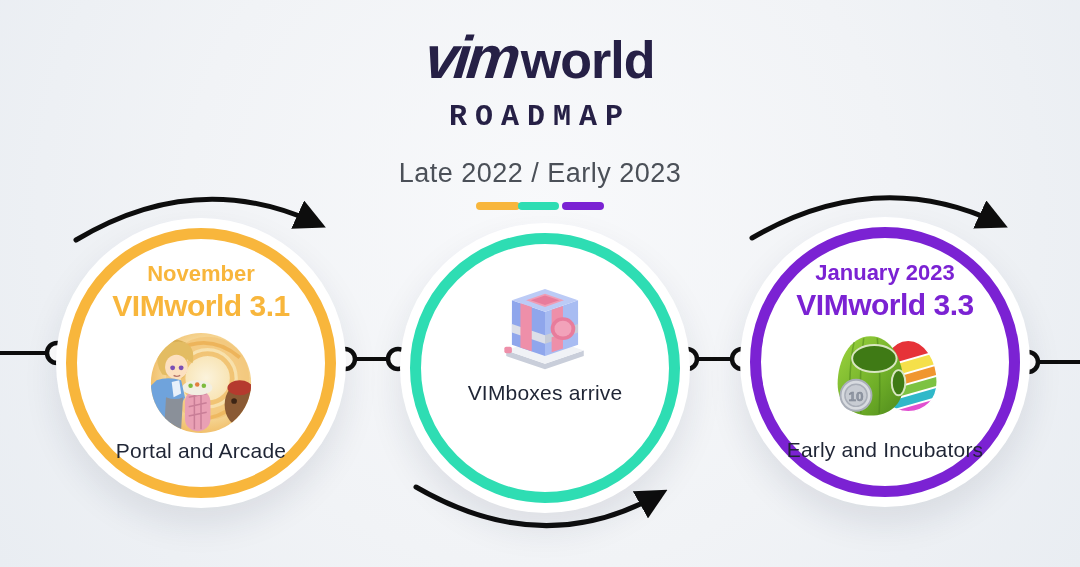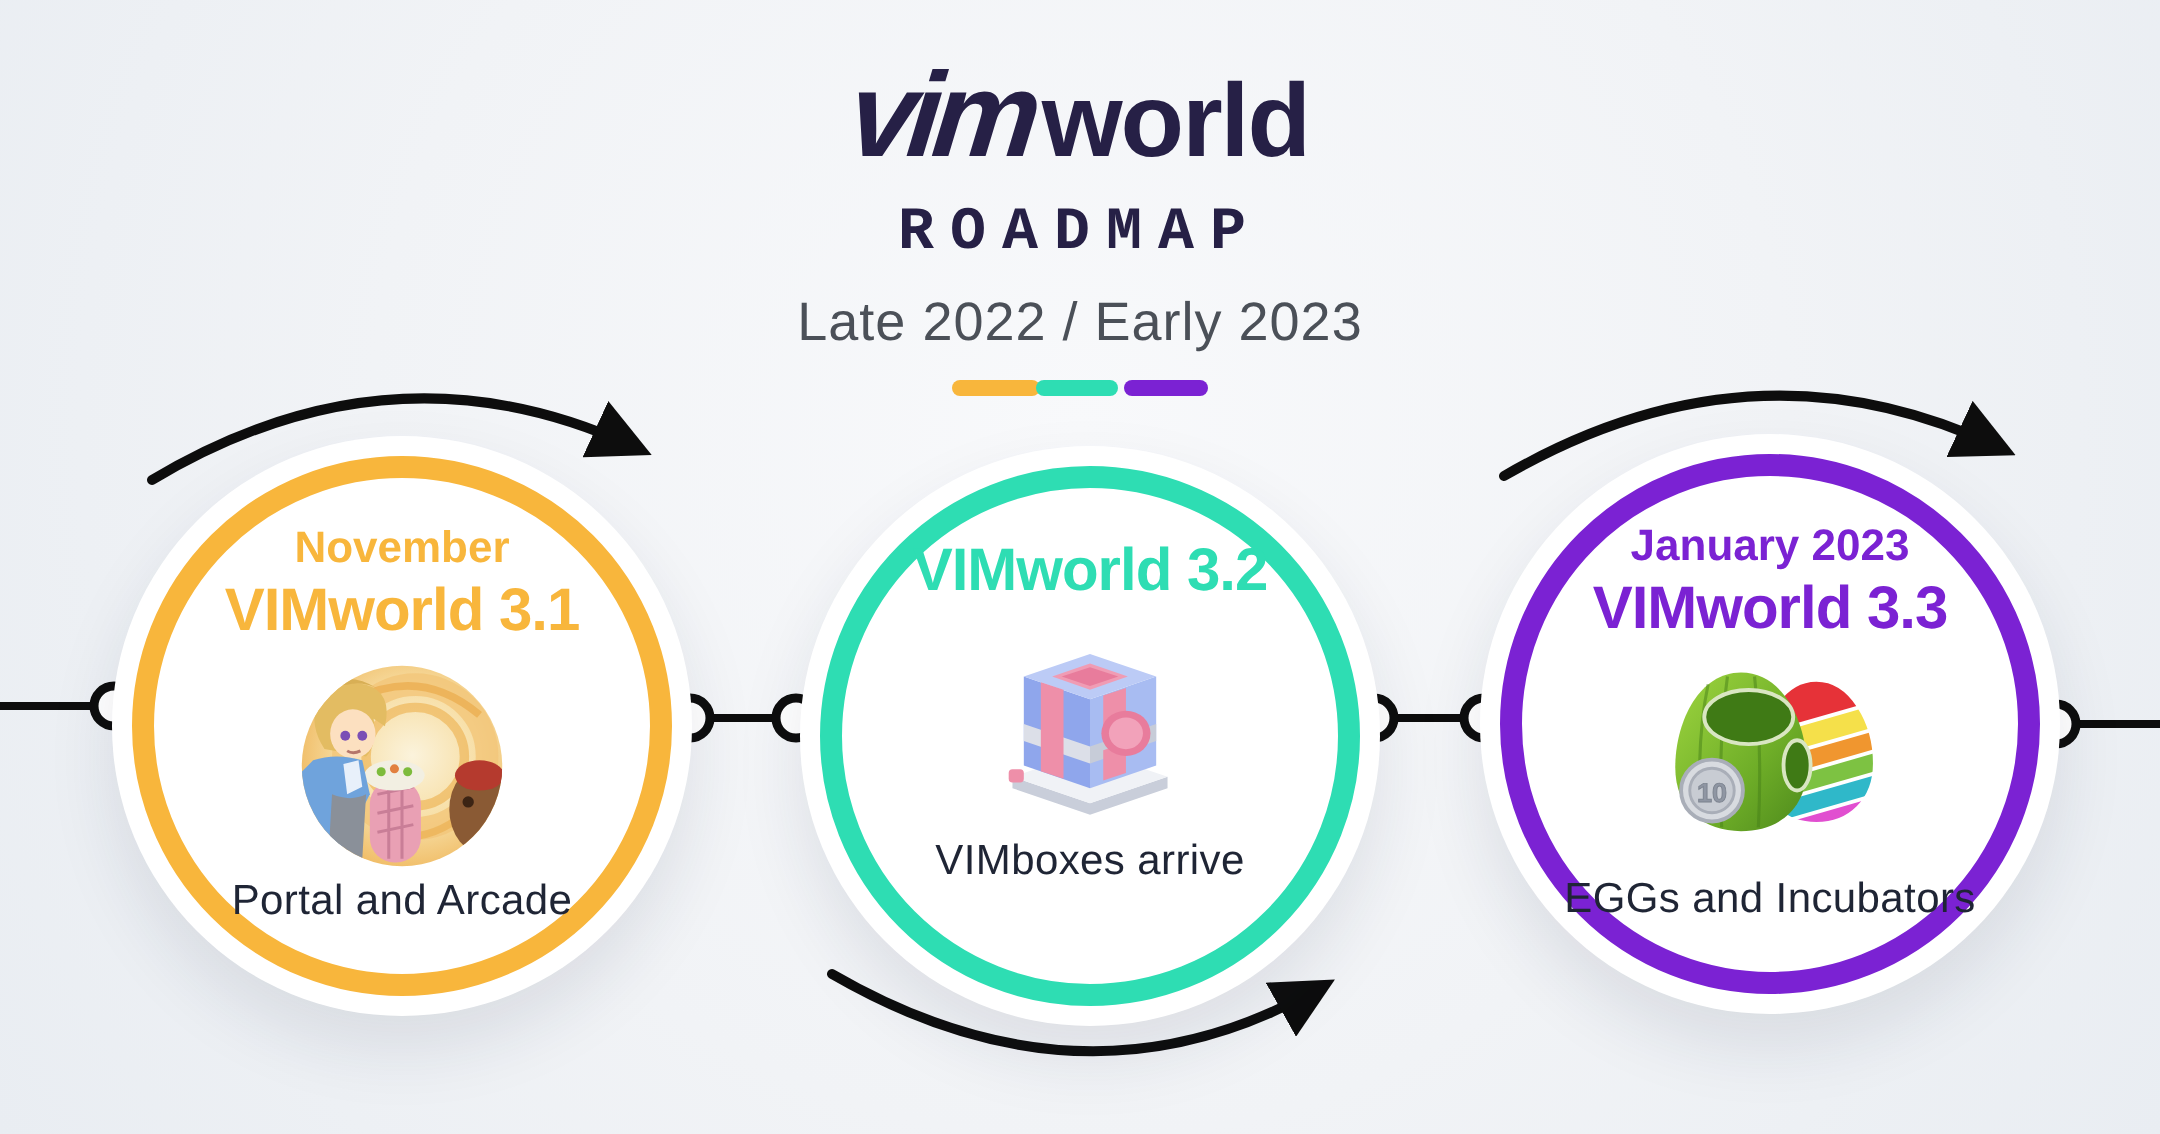--- a/index.html
+++ b/index.html
@@ -11,21 +11,21 @@
   }
   
   .header{position:absolute;top:0;left:0;width:100%;text-align:center;}
   .logo{margin-top:28px;line-height:1;color:#262046;white-space:nowrap;}
   .logo-vim{
     display:inline-block;font-size:60px;font-weight:900;font-style:italic;
     letter-spacing:-4px;transform:skewX(-6deg);margin-right:4px;color:#262046;
   }
   .logo-world{display:inline-block;font-size:52px;font-weight:800;letter-spacing:-1px;color:#262046;}
   .roadmap-title{margin-top:12px;font-size:30px;font-weight:700;letter-spacing:8px;color:#262046;font-family:Liberation Mono, monospace;}
-  .roadmap-subtitle{margin-top:12px;font-size:27px;font-weight:400;color:#4b5058;letter-spacing:0.5px;}
+  .roadmap-subtitle{margin-top:24px;font-size:27px;font-weight:400;color:#4b5058;letter-spacing:0.5px;}
   .divider{margin:13px auto 0;width:128px;height:8px;display:flex;}
   .divider span{height:8px;border-radius:4px;display:block;background:var(--accent);}
   .divider .seg1{width:44px;}
   .divider .seg2{width:41px;margin-left:-2px;}
   .divider .seg3{width:42px;margin-left:3px;}
 
   
   .milestone{
     position:absolute;width:290px;height:290px;border-radius:50%;
     background:#ffffff;box-shadow:0 16px 34px rgba(25,35,70,.10);
@@ -132,21 +132,20 @@
           <path d="M18 70 Q28 74 36 70 L34 104 L16 104 Z" fill="#8a9099"></path>
         </g>
       </svg>
     </div>
     <div class="caption">Portal and Arcade</div>
   </div>
 </div>
 
 <div class="milestone" id="m2" style="--accent: #2EDDB3;">
   <div class="milestone-ring">
-    <div class="m-title">VIMworld 3.2</div>
     <div class="illu">
       <svg width="104" height="100" viewBox="0 0 110 102">
 
         <polygon points="14,80 55,94 96,80 96,86 55,100 14,86" fill="#C9CEDA"></polygon>
         <polygon points="14,80 55,66 96,80 55,94" fill="#F0F2F6"></polygon>
         <rect x="12" y="76" width="8" height="7" rx="2" fill="#EE8FA9"></rect>
 
         <polygon points="20,27 55,39 55,86 20,74" fill="#8FA6EC"></polygon>
         <polygon points="55,39 90,27 90,74 55,86" fill="#A8BCF2"></polygon>
         <polygon points="20,27 55,15 90,27 55,39" fill="#BCCBF6"></polygon>
@@ -202,15 +201,15 @@
         <path d="M45,6 C67,6 79,32 79,55 C79,77 64,88 45,88 C26,88 11,77 11,55 C11,32 23,6 45,6 Z" fill="url(#greenG)"></path>
         <path d="M28 12 Q22 40 24 82 M38 8 Q33 44 35 86 M52 8 Q56 44 54 86" stroke="#467f18" stroke-width="1.6" fill="none" opacity="0.5"></path>
         <ellipse cx="49" cy="29" rx="23" ry="14" fill="#3F7A15" stroke="#D9E6C2" stroke-width="2"></ellipse>
         <ellipse cx="74" cy="54" rx="7" ry="13" fill="#3F7A15" stroke="#D9E6C2" stroke-width="2"></ellipse>
 
         <circle cx="30" cy="67" r="16" fill="#D8DBE0" stroke="#A9AEB8" stroke-width="2"></circle>
         <circle cx="30" cy="67" r="11.5" fill="#C8CCD3" stroke="#A9AEB8" stroke-width="1.5"></circle>
         <text x="30" y="73" text-anchor="middle" font-family="Liberation Sans, sans-serif" font-size="14" font-weight="bold" fill="#8F96A3" stroke="#7d8490" stroke-width="0.5">10</text>
       </svg>
     </div>
-    <div class="caption">EGGs and Incubators</div>
+    <div class="caption">Early and Incubators</div>
   </div>
 </div>
 
 </body></html>

